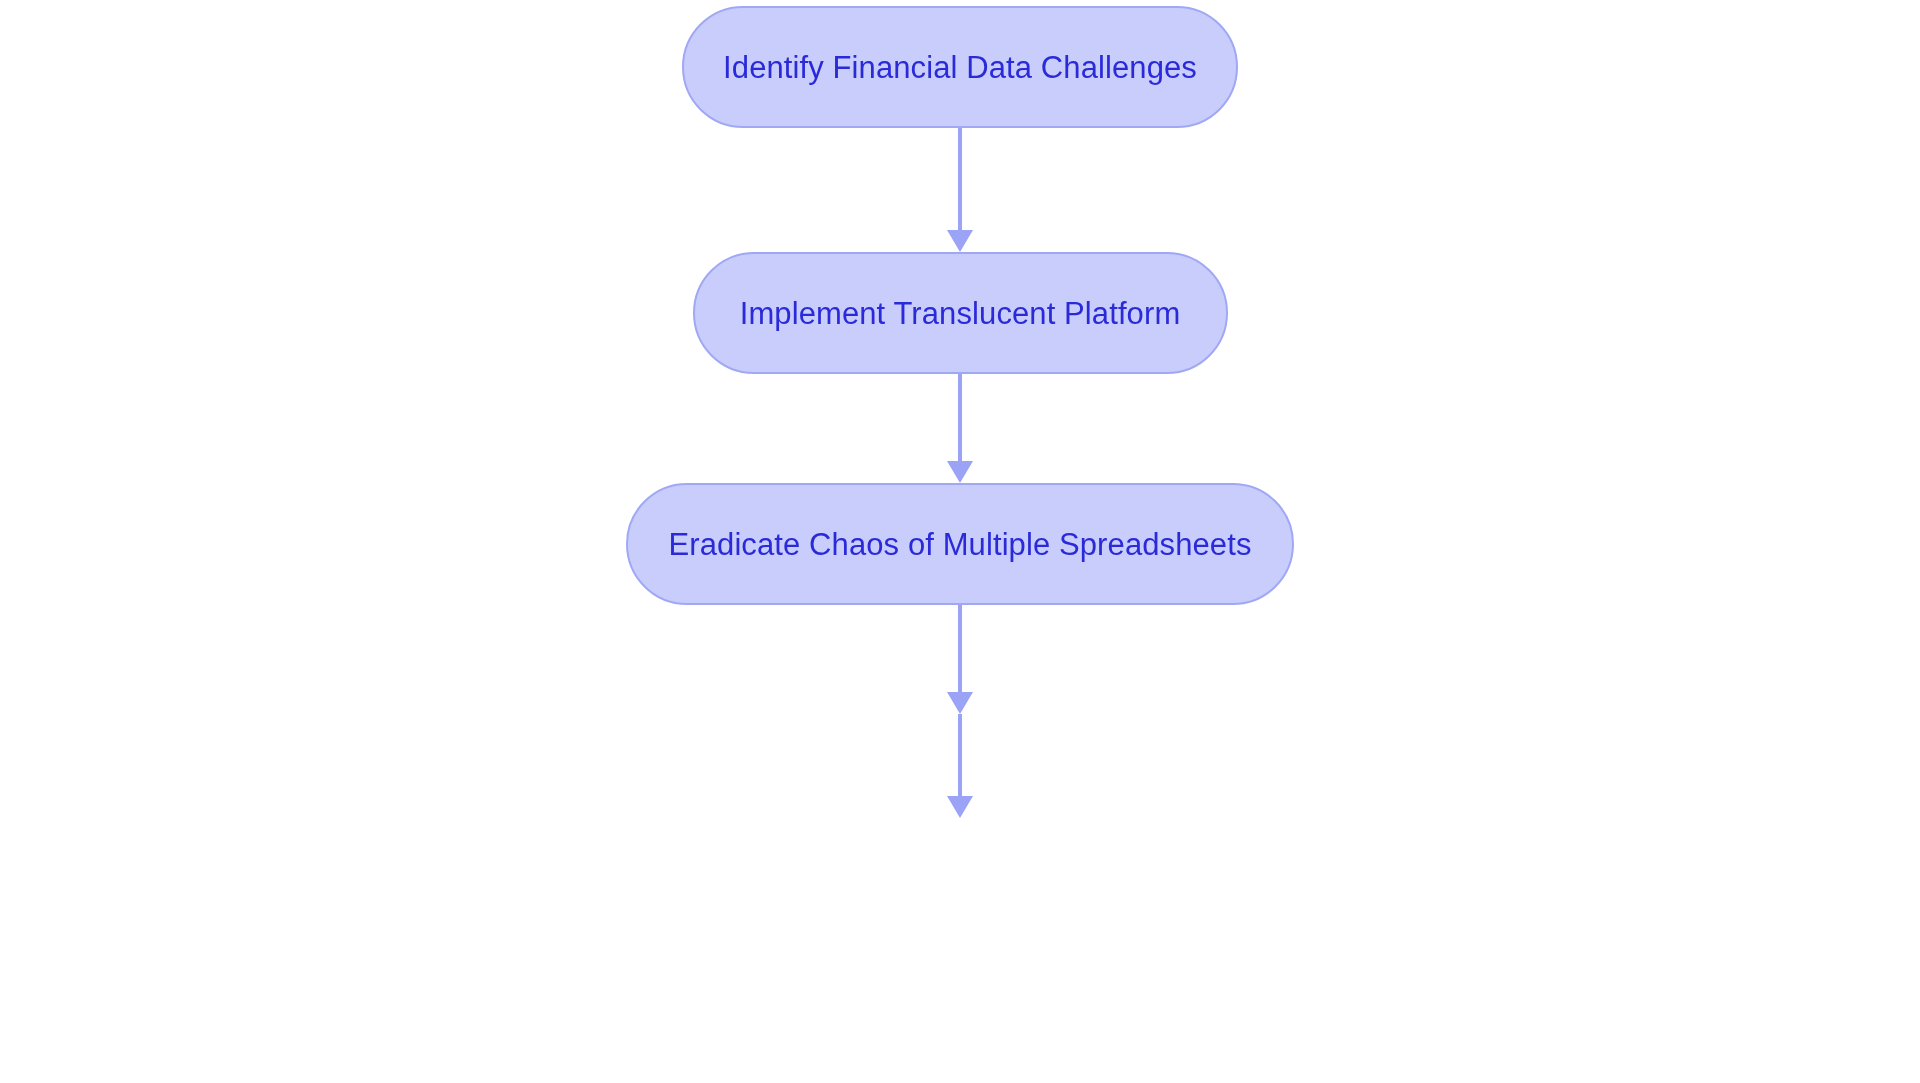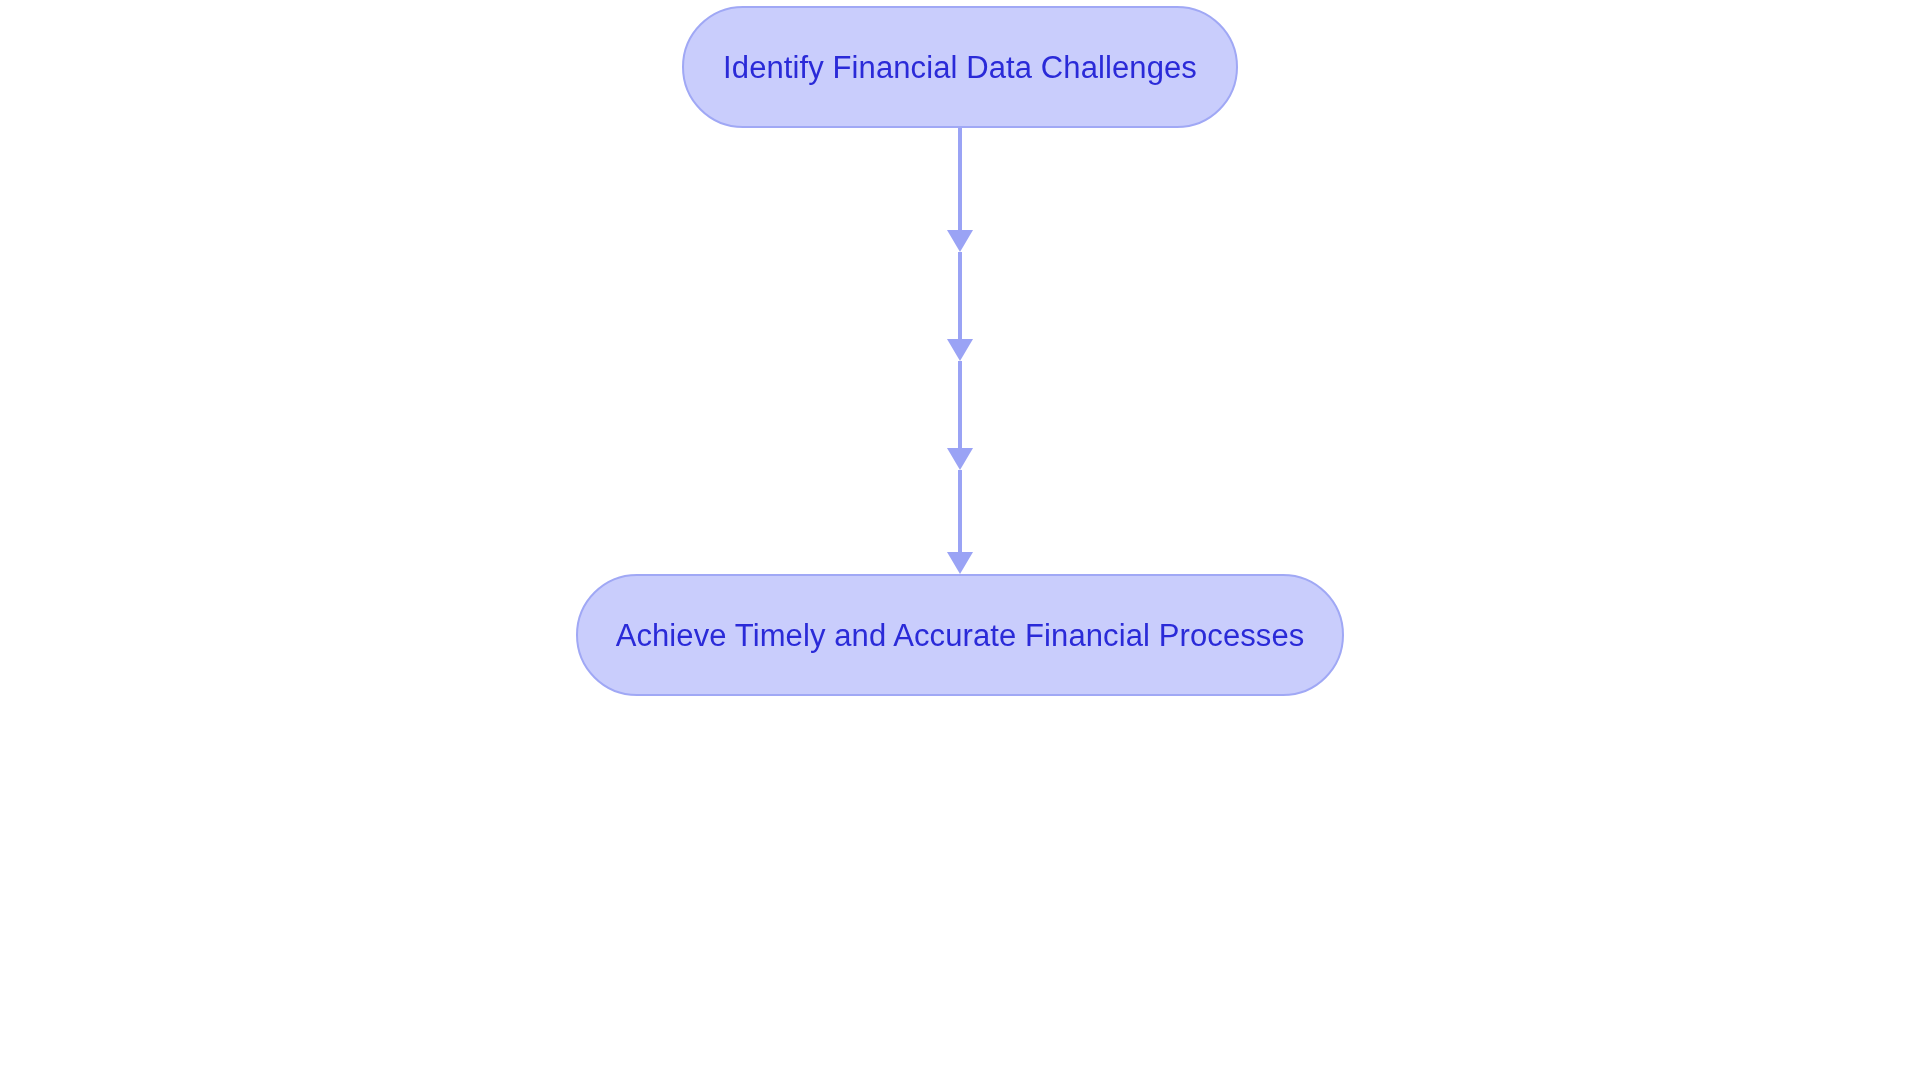--- a/index.html
+++ b/index.html
@@ -105,36 +105,39 @@
 
     <div class="flow-node n0">
       <span class="node-label">Identify Financial Data Challenges</span>
     </div>
 
     <div class="flow-edge e0">
       <div class="edge-stem"></div>
       <div class="edge-head"></div>
     </div>
 
+    <div class="flow-node n1">
+      <span class="node-label">Implement Translucent Platform</span>
+    </div>
 
     <div class="flow-edge e1">
       <div class="edge-stem"></div>
       <div class="edge-head"></div>
     </div>
 
+    <div class="flow-node n2">
+      <span class="node-label">Eradicate Chaos of Multiple Spreadsheets</span>
+    </div>
 
     <div class="flow-edge e2">
       <div class="edge-stem"></div>
       <div class="edge-head"></div>
     </div>
 
 
     <div class="flow-edge e3">
       <div class="edge-stem"></div>
       <div class="edge-head"></div>
     </div>
 
-    <div class="flow-node n4">
-      <span class="node-label">Achieve Timely and Accurate Financial Processes</span>
-    </div>
 
   </div>
 </div>
 
 </body></html>

